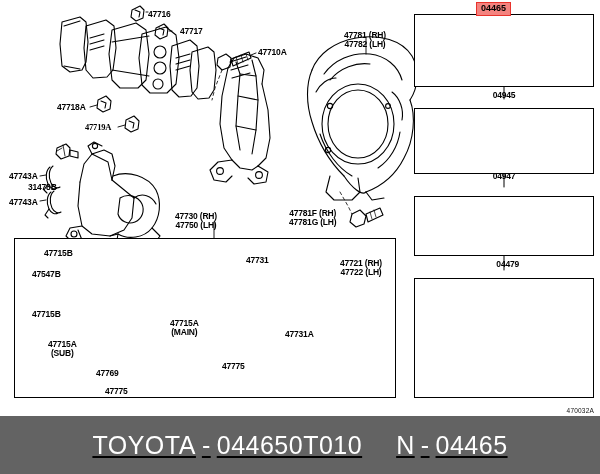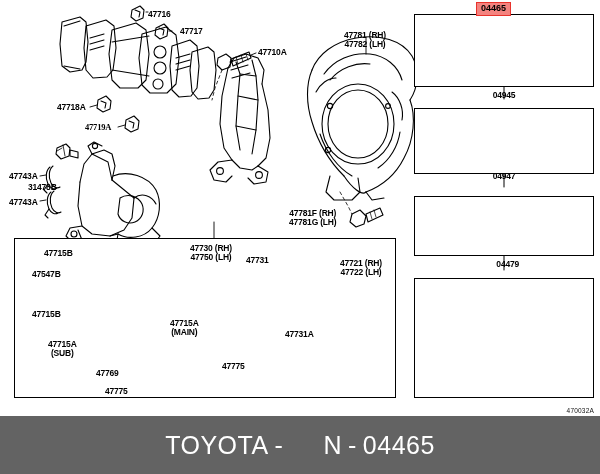--- a/index.html
+++ b/index.html
@@ -49,21 +49,21 @@
     position:absolute;
     right:6px;bottom:2px;
     font-family:"Liberation Sans", sans-serif;
     font-size:6.5px;
     color:#111;
     letter-spacing:0.2px;
   }
   .footer{
     position:absolute;left:0;top:416px;width:600px;height:58px;
     background:#636363;
-    display:flex;align-items:center;justify-content:center;
+    display:flex;align-items:center;justify-content:center;text-decoration:underline;
   }
   .footer-inner{
     display:flex;align-items:baseline;
     color:#ffffff;
     font-family:"Liberation Sans", sans-serif;
     font-size:25px;
     letter-spacing:0.5px;
     white-space:pre;
   }
   .footer-brand{font-size:25px;}
@@ -450,21 +450,21 @@
       <div class="lbl" style="left: 148px; top: 10px;">47716</div>
       <div class="lbl" style="left: 180px; top: 27px;">47717</div>
       <div class="lbl" style="left: 57px; top: 103px; text-align: right;">47718A</div>
       <div class="lbl" style="left: 85px; top: 123px; font-family: Liberation Serif, serif;">47719A</div>
       <div class="lbl" style="left: 28px; top: 138px; margin-top: 45px;">31478B</div>
       <div class="lbl" style="left: 9px; top: 172px;">47743A</div>
       <div class="lbl" style="left: 9px; top: 198px;">47743A</div>
       <div class="lbl" style="left: 258px; top: 48px;">47710A</div>
       <div class="lbl two" style="left: 344px; top: 31px;">47781 (RH)
 47782 (LH)</div>
-      <div class="lbl two" style="left: 190px; top: 212px; margin-top: 32px;">47730 (RH)
+      <div class="lbl two" style="left: 175px; top: 212px;">47730 (RH)
 47750 (LH)</div>
       <div class="lbl two" style="left: 289px; top: 209px;">47781F (RH)
 47781G (LH)</div>
       <div class="lbl" style="left: 44px; top: 249px;">47715B</div>
       <div class="lbl" style="left: 32px; top: 270px;">47547B</div>
       <div class="lbl" style="left: 32px; top: 310px;">47715B</div>
       <div class="lbl two" style="left: 48px; top: 340px;">47715A
 (SUB)</div>
       <div class="lbl two" style="left: 170px; top: 319px;">47715A
 (MAIN)</div>
@@ -478,18 +478,19 @@
     </div>
 
   <div class="corner-code">470032A</div>
 
 </div>
 
 <div class="footer">
   <div class="footer-inner">
     <span class="footer-brand">TOYOTA</span>
     <span class="footer-sep">-</span>
+    <span class="footer-part">044650T010</span>
     <span class="footer-gap"></span>
     <span class="footer-n">N</span>
     <span class="footer-sep">-</span>
     <span class="footer-n">04465</span>
   </div>
 </div>
 
 </body></html>

